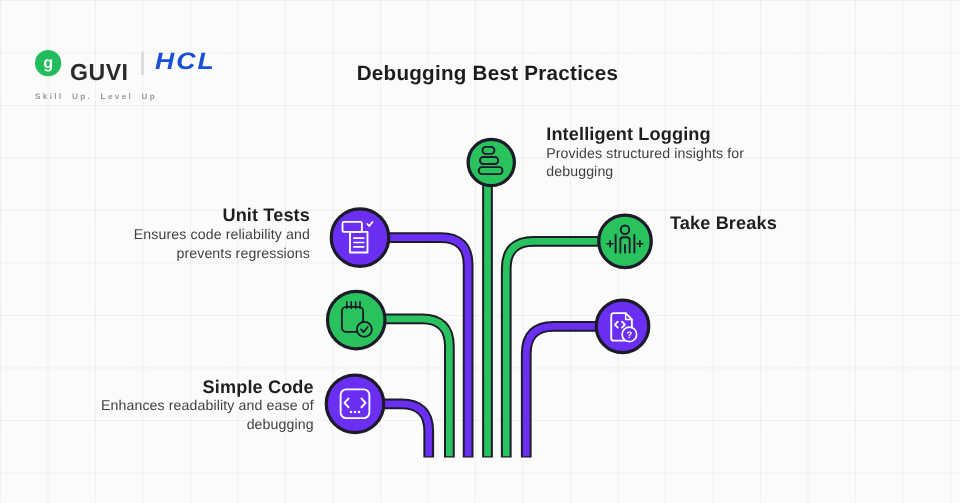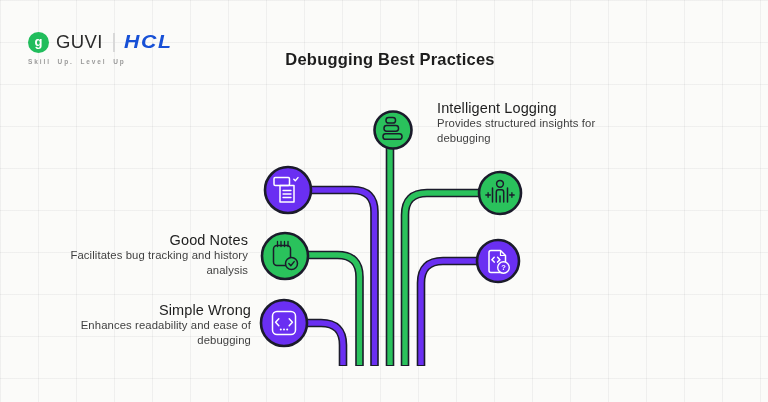--- a/index.html
+++ b/index.html
@@ -17,21 +17,21 @@
 
   
   .brand { position:absolute; left:28px; top:31px; }
   .brand-row { display:flex; align-items:center; }
   .guvi-mark {
     width:21px; height:21px; border-radius:50%;
     background:#21BD5C; color:#fff;
     font-weight:700; font-size:13px; line-height:20px; text-align:center;
     margin-right:7px;
   }
-  .guvi-word { font-size:18.5px; font-weight:400; color:#2B2B2B; letter-spacing:0.4px; }
+  .guvi-word { font-size:18.5px; font-weight:700; color:#2B2B2B; letter-spacing:0.4px;margin-top:16px; }
   .logo-div { width:2px; height:19px; background:#D9D9D9; margin:0 9px 0 10px; }
   .hcl-word {
     font-size:19px; font-weight:800; font-style:italic; color:#1750D6;
     letter-spacing:1.5px; transform:scaleX(1.12); transform-origin:left center;
   }
   .tagline {
     margin-top:5px; font-size:6.5px; font-weight:600; color:#9A9A9A;
     letter-spacing:1.9px; word-spacing:3px;
   }
 
@@ -39,21 +39,21 @@
   .page-title {
     position:absolute; left:6px; top:50px; width:768px; text-align:center;
     font-size:16.5px; font-weight:700; color:#1D1D1D; letter-spacing:0.2px;
   }
 
   
   svg.diagram { position:absolute; left:0; top:0; }
 
   
   .item { position:absolute; }
-  .item .title { font-size:14.5px; font-weight:400; color:#1E1E1E; letter-spacing:0.1px; }
+  .item .title { font-size:14.5px; font-weight:700; color:#1E1E1E; letter-spacing:0.1px; }
   .item .desc {
     margin-top:0; font-size:11.3px; line-height:14.5px; color:#3F3F3F;
     white-space:pre-line; letter-spacing:0.1px;
   }
   .item.align-right { text-align:right; }
 
   #item-intelligent-logging { left:437px; top:100px; width:205px; }
   #item-unit-tests          { right:520px; top:165px; width:215px; }
   #item-good-notes          { right:520px; top:232px; width:235px; }
   #item-simple-code         { right:517px; top:302px; width:235px; }
@@ -165,32 +165,33 @@
       </g>
     </g>
   </svg>
 
   <div class="item" id="item-intelligent-logging">
     <div class="title">Intelligent Logging</div>
     <div class="desc">Provides structured insights for
 debugging</div>
   </div>
 
-
-  <div class="item align-right" id="item-good-notes">
-    <div class="title">Good Notes</div>
-    <div class="desc">Facilitates bug tracking and history
-analysis</div>
+  <div class="item align-right" id="item-unit-tests">
+    <div class="title">Unit Tests</div>
+    <div class="desc">Ensures code reliability and
+prevents regressions</div>
   </div>
 
+
   <div class="item align-right" id="item-simple-code">
-    <div class="title">Simple Wrong</div>
+    <div class="title">Simple Code</div>
     <div class="desc">Enhances readability and ease of
 debugging</div>
   </div>
 
   <div class="item" id="item-take-breaks">
+    <div class="title">Take Breaks</div>
   </div>
 
   <div class="item" id="item-assume-wrong">
   </div>
 
 </div>
 
 </body></html>

